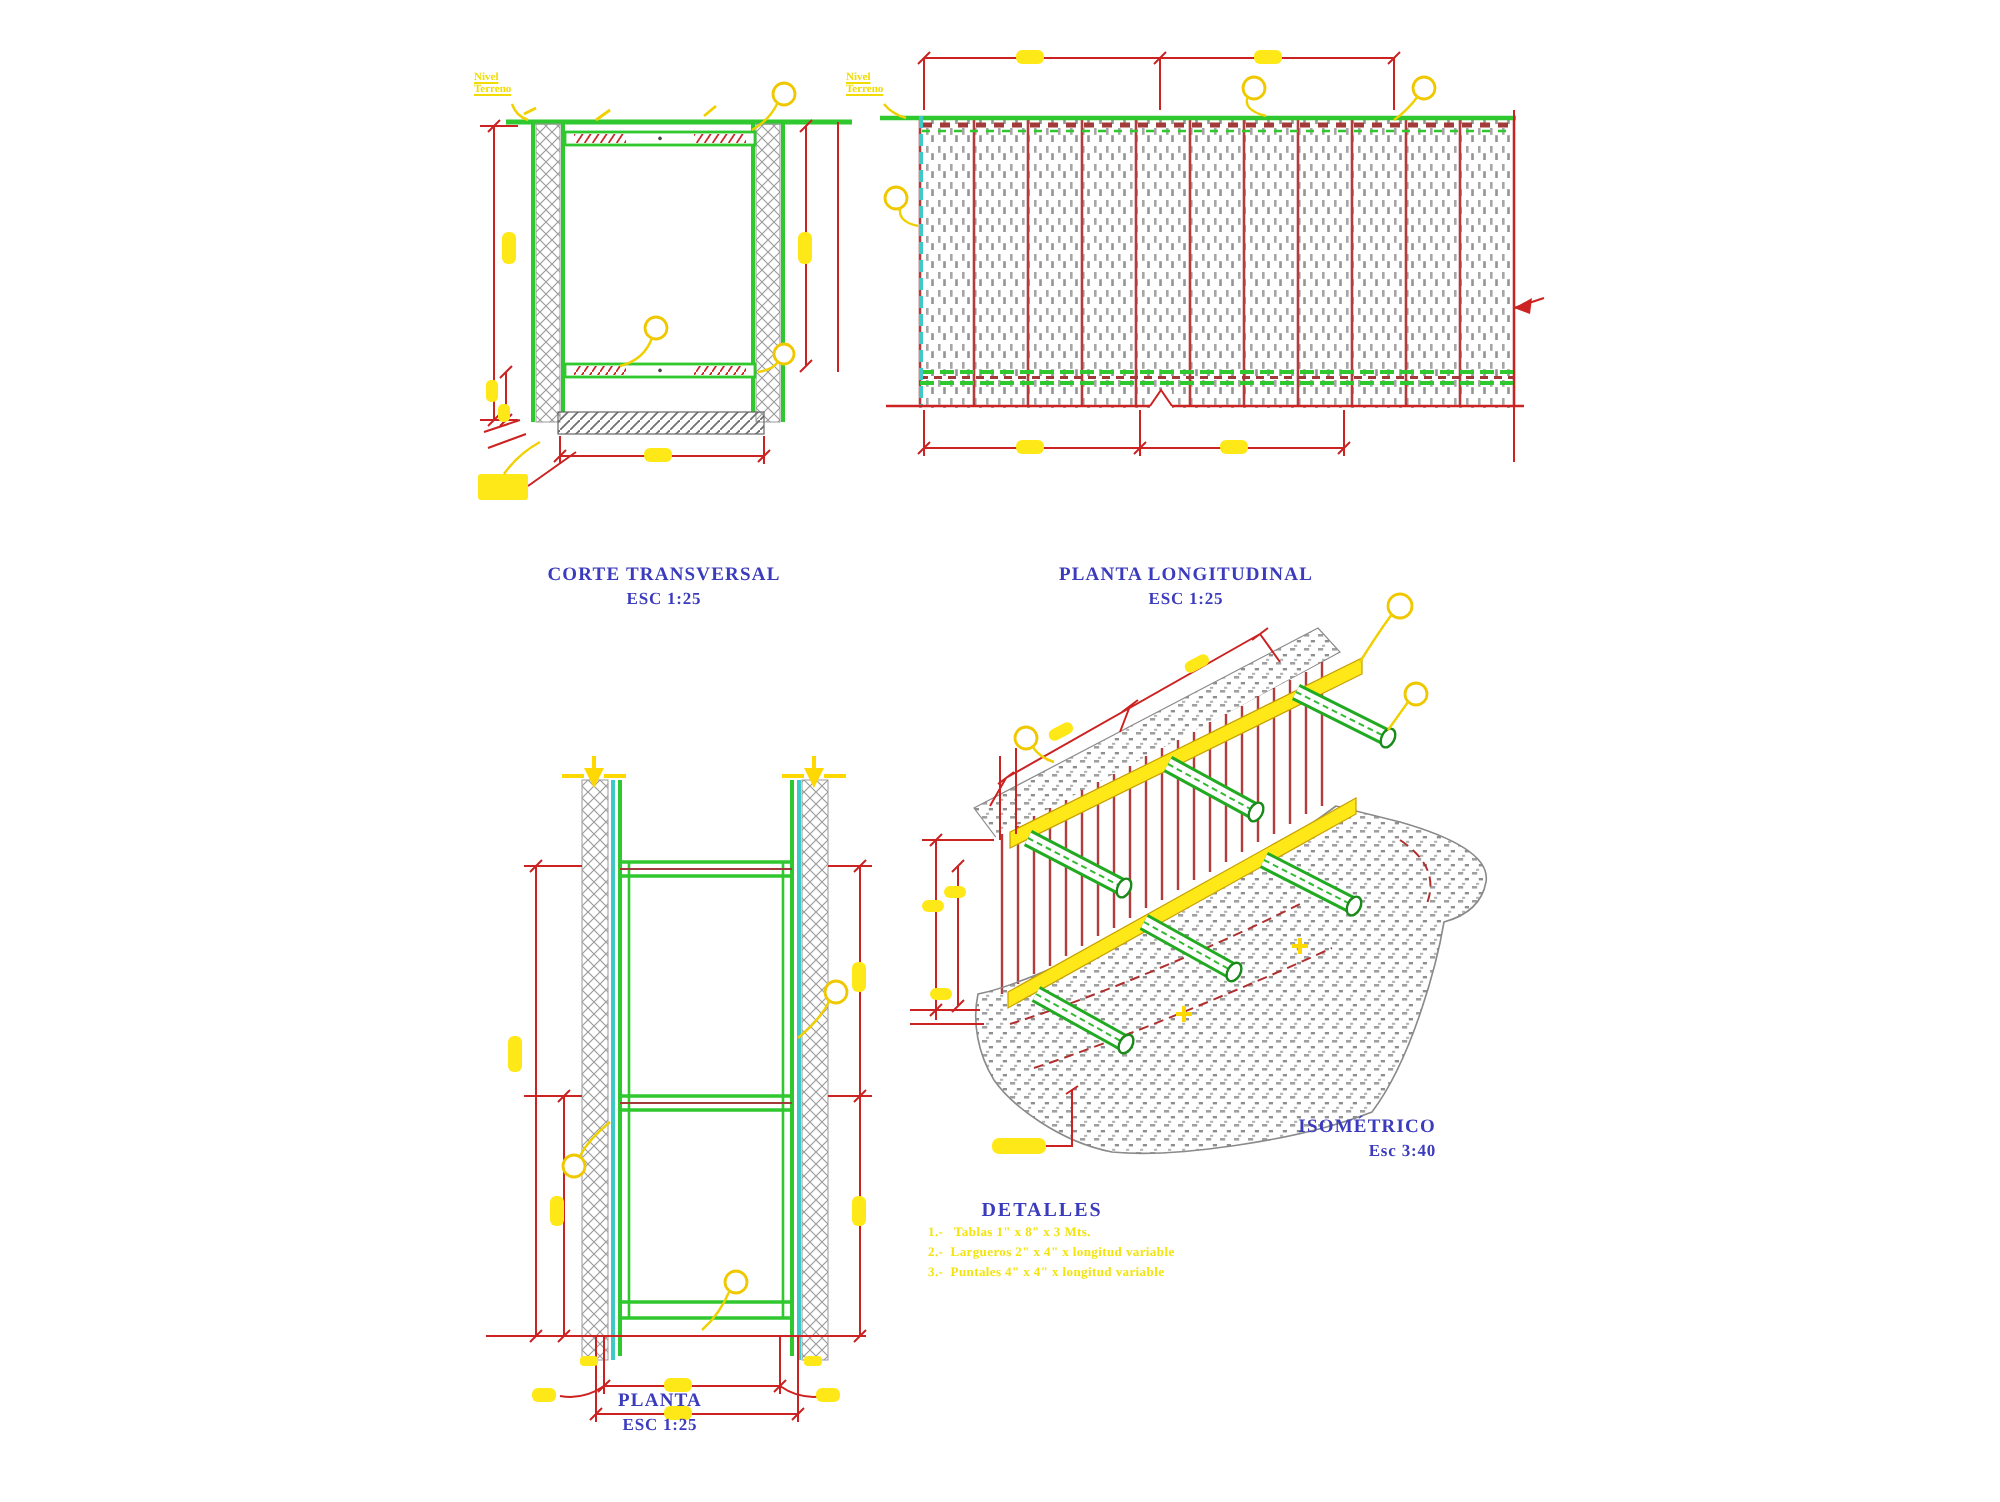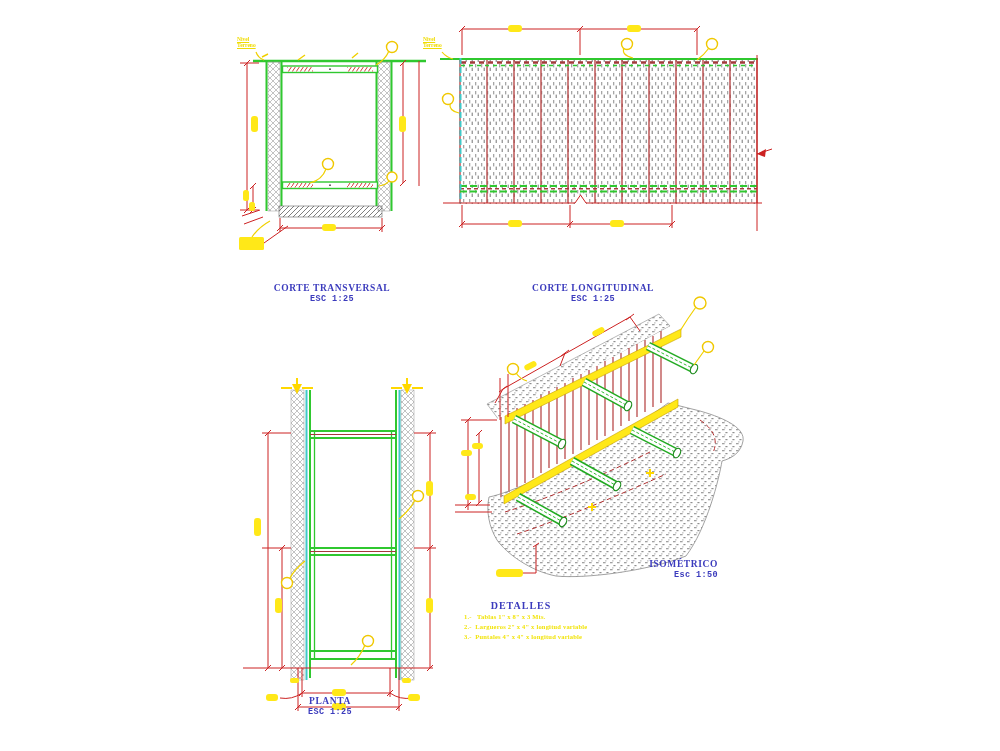--- a/index.html
+++ b/index.html
@@ -1,21 +1,21 @@
 <!DOCTYPE html>
 <html><head>
 <meta charset="utf-8">
 <style>
   html,body{margin:0;padding:0;background:#ffffff;}
   .canvas{position:relative;width:860px;height:751px;background:#fff;overflow:hidden;
           font-family:"Liberation Serif",serif;}
   .canvas svg{position:absolute;left:0;top:0;}
   .txt{position:absolute;text-align:center;}
   .cad-title{color:#3b3bbd;font-weight:bold;font-size:9.5px;letter-spacing:.6px;line-height:1.2;}
-  .cad-sub{font-size:8.5px;letter-spacing:.4px;font-family:Liberation Mono, monospace;}
+  .cad-sub{font-size:8.5px;letter-spacing:.4px;}
   .det-title{color:#3b3bbd;font-weight:bold;font-size:10px;letter-spacing:1px;}
   .note{position:absolute;color:#f2e40c;font-size:6.5px;font-weight:bold;text-align:left;
         white-space:pre;letter-spacing:.2px;}
   .nivel{position:absolute;color:#f0dc00;font-size:5.5px;font-weight:bold;line-height:1.15;
          text-decoration:underline;text-align:left;}
 </style>
 </head>
 <body>
 
 <div class="canvas">
@@ -249,32 +249,32 @@
     </g>
   </g>
 </svg>
 
 <div class="txt cad-title" style="left:252px;top:283px;width:160px;">
   <div>CORTE TRANSVERSAL</div>
   <div class="cad-sub">ESC 1:25</div>
 </div>
 
 <div class="txt cad-title" style="left:513px;top:283px;width:160px;">
-  <div>CORTE LONGITUDINAL</div>
+  <div>PLANTA LONGITUDINAL</div>
   <div class="cad-sub">ESC 1:25</div>
 </div>
 
 <div class="txt cad-title" style="left:270px;top:696px;width:120px;">
   <div>PLANTA</div>
   <div class="cad-sub">ESC 1:25</div>
 </div>
 
 <div class="txt cad-title" style="left:598px;top:559px;width:120px;text-align:right;">
   <div>ISOMÉTRICO</div>
-  <div class="cad-sub">Esc 1:50</div>
+  <div class="cad-sub">Esc 3:40</div>
 </div>
 
 <div class="nivel" style="left:237px;top:36px;">
   <div>Nivel</div>
   <div>Terreno</div>
 </div>
 
 <div class="nivel" style="left:423px;top:36px;">
   <div>Nivel</div>
   <div>Terreno</div>

